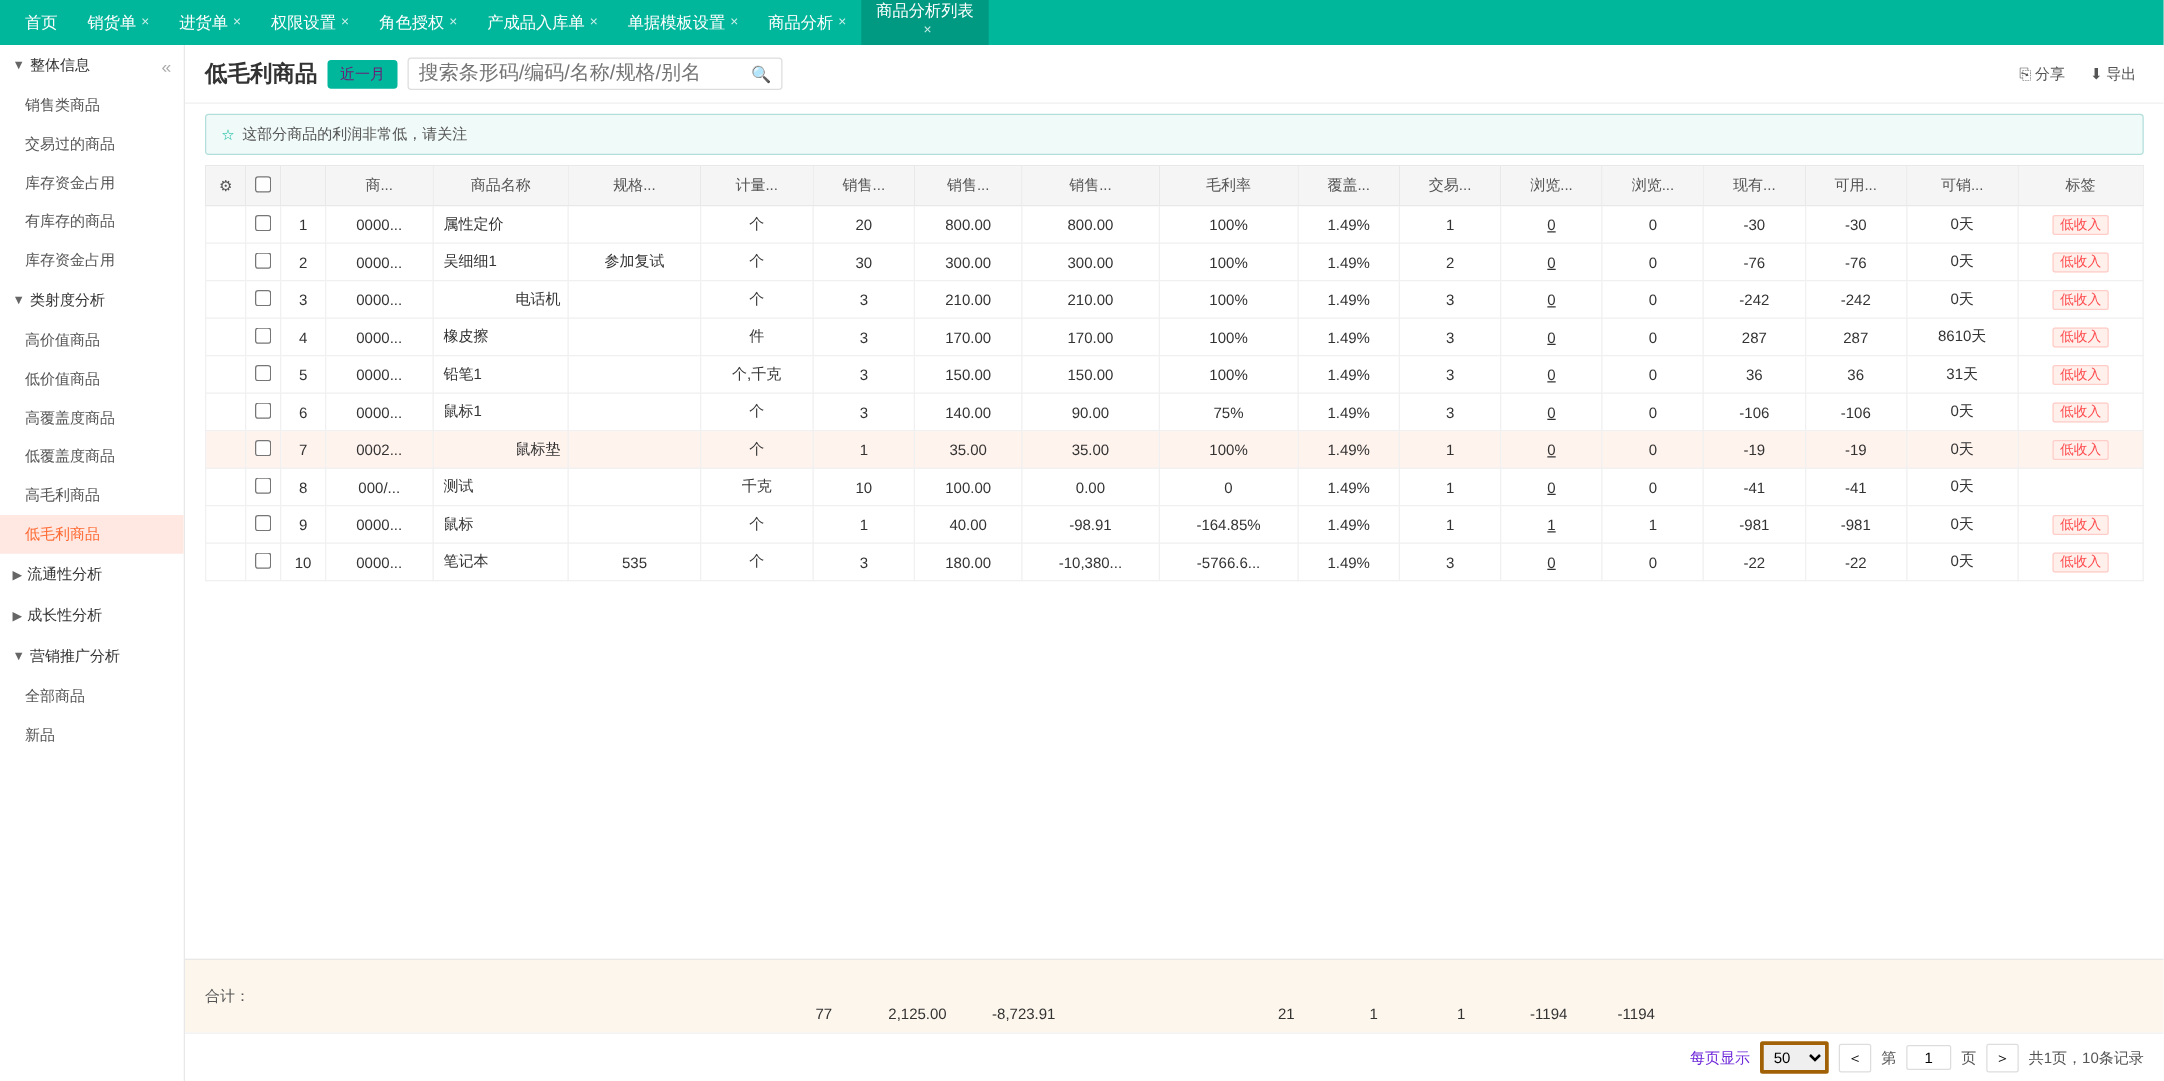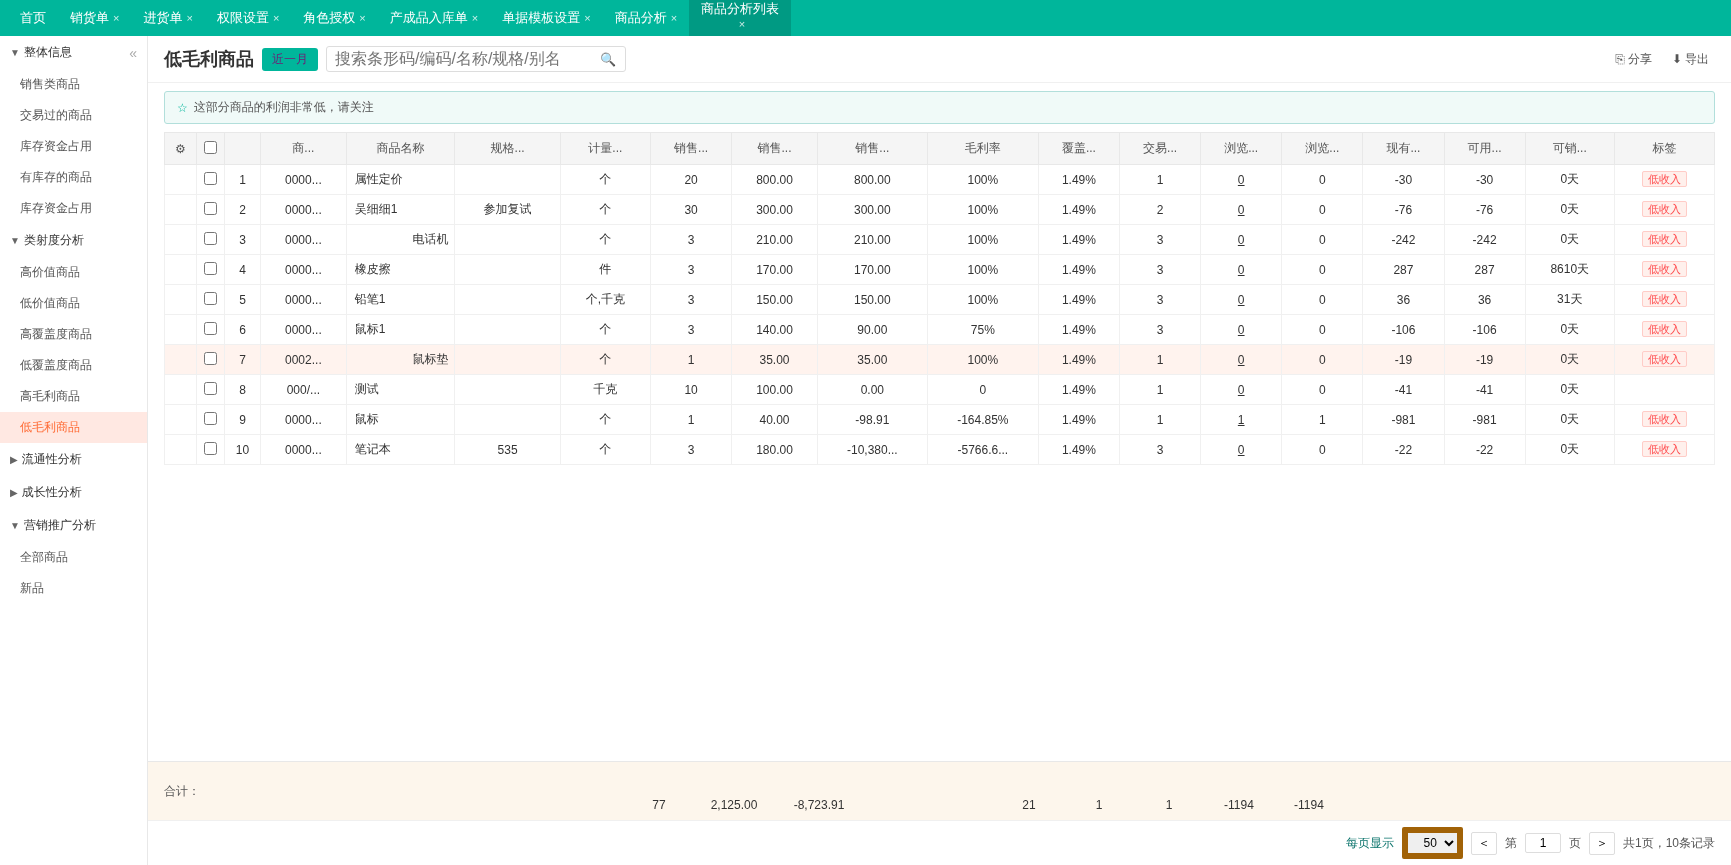--- a/index.html
+++ b/index.html
@@ -208,27 +208,26 @@
       display: flex;
       align-items: center;
       justify-content: flex-end;
       padding: 6px 16px;
       border-top: 1px solid #f0f0f0;
       font-size: 12px;
       color: #555;
       gap: 8px;
       background: #fff;
     }
-    .per-page-label { color: #0f766e; text-align: center; }
+    .per-page-label { color: #6d28d9; text-align: center; }
     .per-page-select {
-      border: 6px solid #a16207;
+      border: 3px solid #a16207;
       padding: 2px 4px;
       border-radius: 2px;
       font-size: 12px;
-      text-align: right;
     }
     .page-nav-btn {
       border: 1px solid #ddd;
       background: #fff;
       padding: 2px 6px;
       border-radius: 2px;
       cursor: pointer;
       font-size: 12px;
     }
     .page-input {

